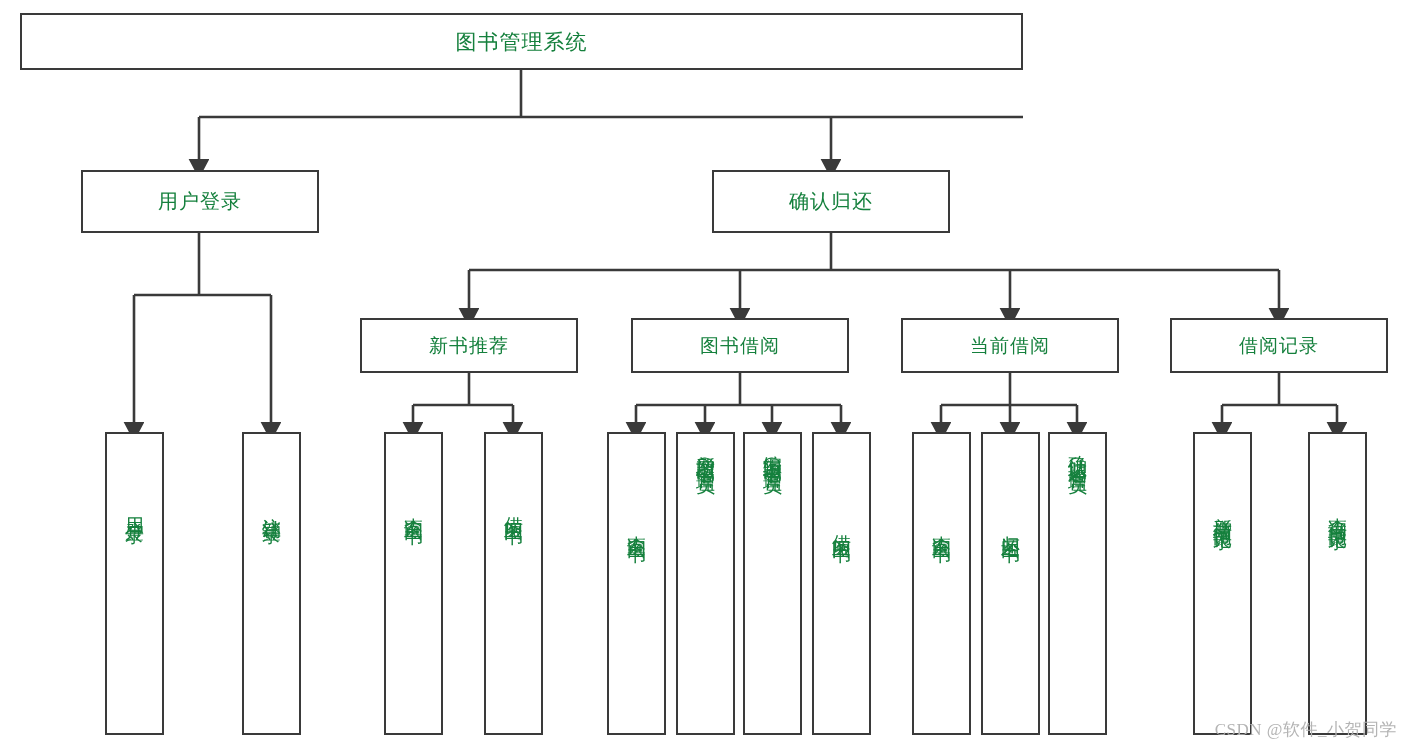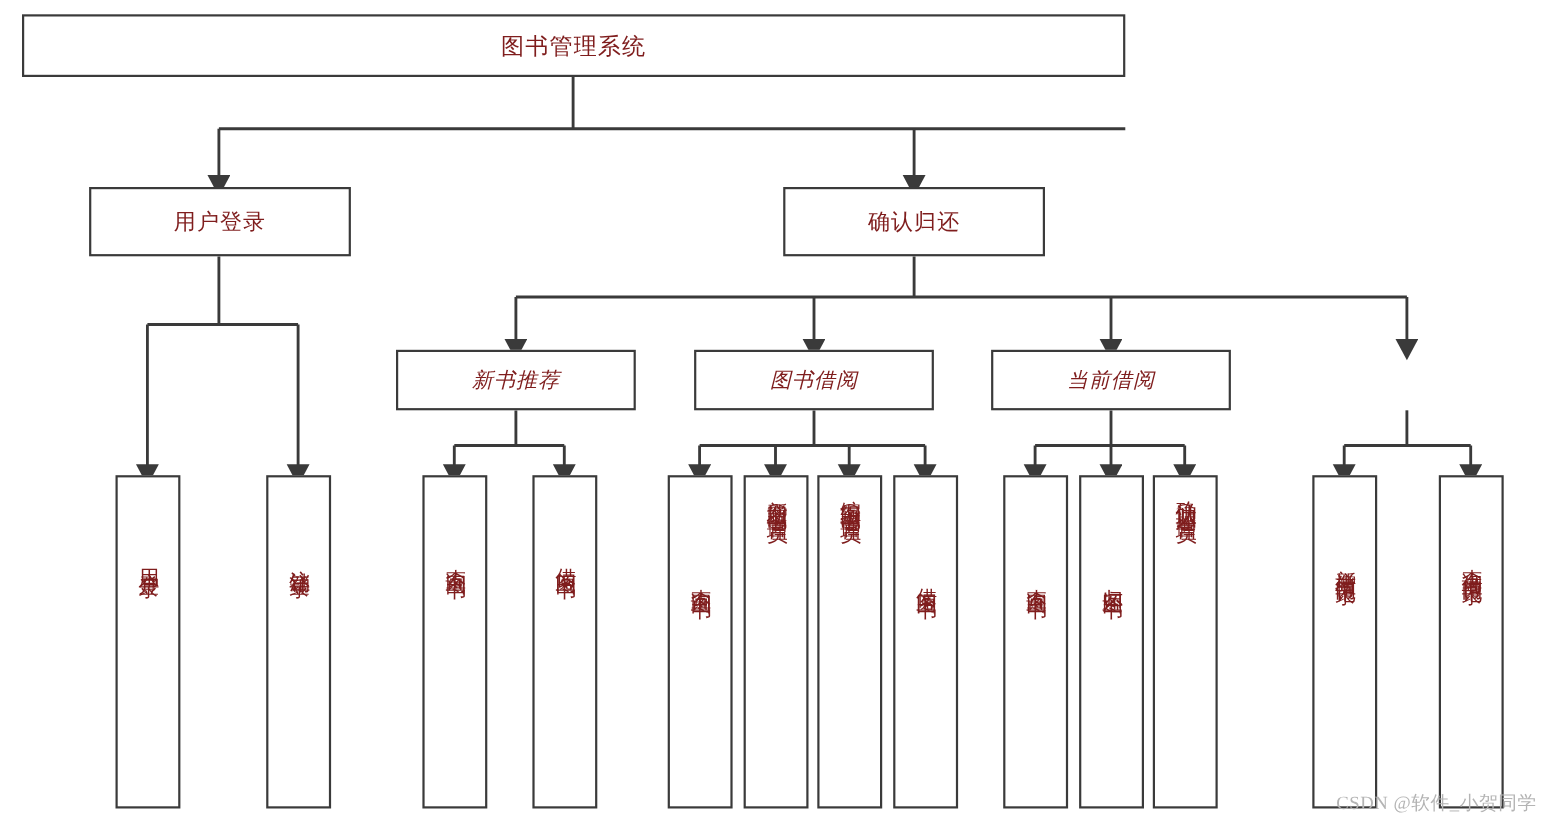--- a/index.html
+++ b/index.html
@@ -22,39 +22,38 @@
     left: 0;
     top: 0;
     width: 1405px;
     height: 747px;
   }
   .node {
     position: absolute;
     box-sizing: border-box;
     border: 2.5px solid #3a3a3a;
     background: #ffffff;
-    color: #7f1d1d;
+    color: #15803d;
     display: flex;
     align-items: center;
     justify-content: center;
     text-align: center;
     z-index: 2;
   }
   .node-root {
     font-size: 21px;
     letter-spacing: 1px;
   }
   .node-mid {
     font-size: 20px;
     letter-spacing: 1px;
   }
   .node-branch {
     font-size: 19px;
     letter-spacing: 1px;
-    font-style: italic;
   }
   .node-leaf {
     font-size: 19px;
     padding: 6px 2px;
     align-items: flex-start;
   }
   .vtext {
     writing-mode: vertical-rl;
     text-orientation: upright;
     letter-spacing: 3px;
@@ -152,20 +151,23 @@
 
   <div class="node node-branch" style="left:360px; top:318px; width:218px; height:55px;">
     <span>新书推荐</span>
   </div>
   <div class="node node-branch" style="left:901px; top:318px; width:218px; height:55px;">
     <span>当前借阅</span>
   </div>
   <div class="node node-branch" style="left:631px; top:318px; width:218px; height:55px;">
     <span>图书借阅</span>
   </div>
+  <div class="node node-branch" style="left:1170px; top:318px; width:218px; height:55px;">
+    <span>借阅记录</span>
+  </div>
 
   <div class="node node-leaf leaf-mid" style="left:105px; top:432px; width:59px; height:303px;">
     <span class="vtext">用户登录</span>
   </div>
   <div class="node node-leaf leaf-mid" style="left:242px; top:432px; width:59px; height:303px;">
     <span class="vtext">注销登录</span>
   </div>
 
   <div class="node node-leaf leaf-mid" style="left:384px; top:432px; width:59px; height:303px;">
     <span class="vtext">查询图书</span>

